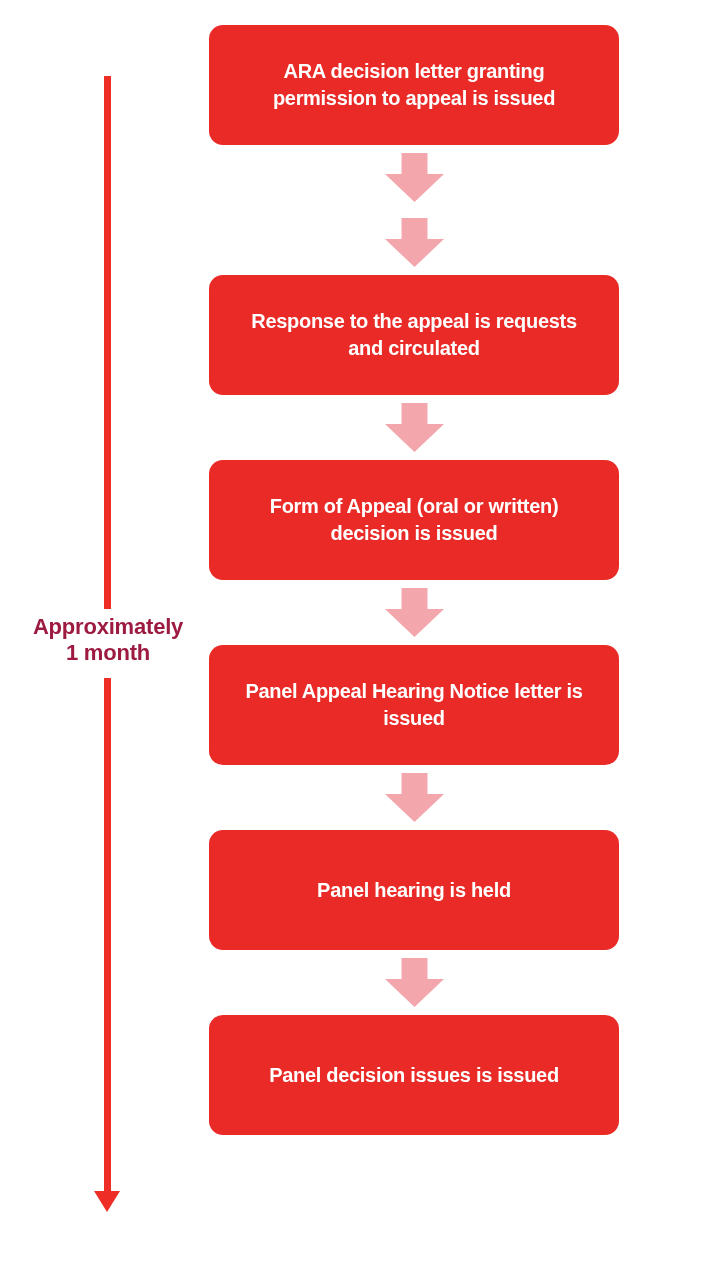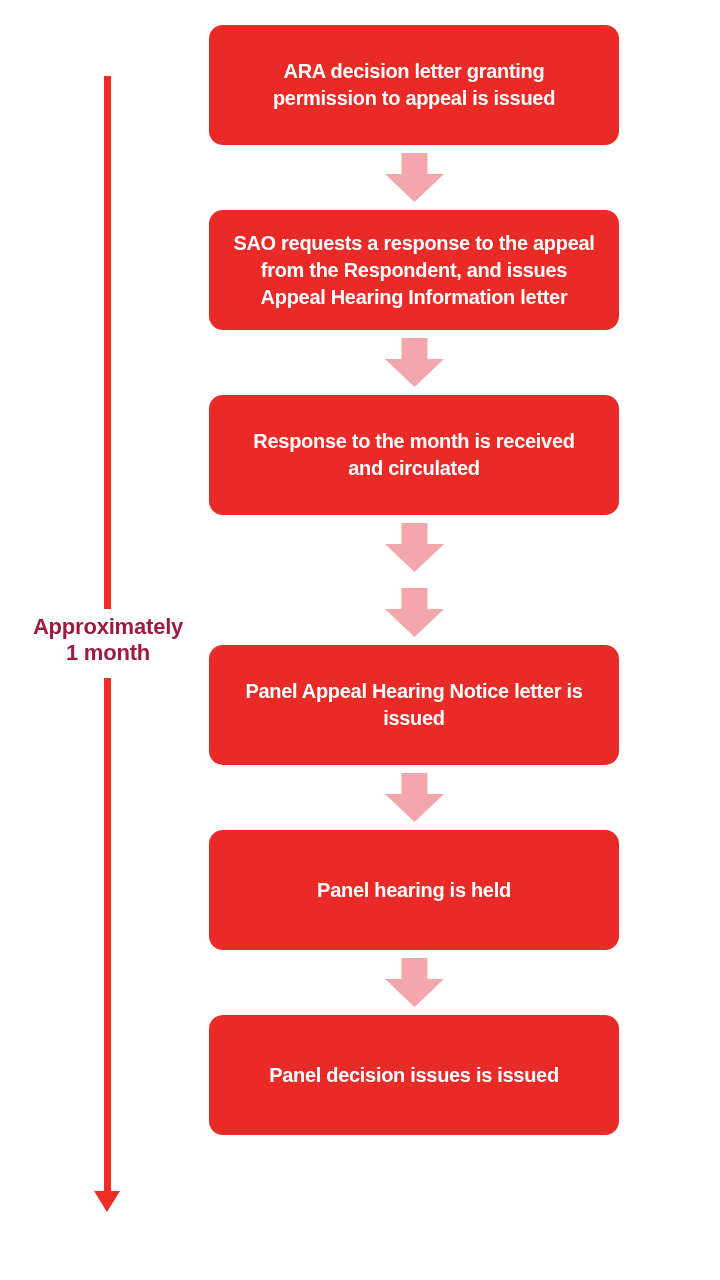--- a/index.html
+++ b/index.html
@@ -100,39 +100,38 @@
 
     <div class="step-box">ARA decision letter granting
 permission to appeal is issued</div>
 
     <div class="arrow-zone">
       <svg width="59" height="49" viewBox="0 0 59 49">
         <path d="M16.5 0 h26 v21 h16.5 L29.5 49 L0 21 h16.5 Z" fill="#F3A7AC"></path>
       </svg>
     </div>
 
-    <div class="step-box">SAO requests a response to the appeal
-from the Respondent, and issues
-Appeal Hearing Information letter</div>
 
     <div class="arrow-zone">
       <svg width="59" height="49" viewBox="0 0 59 49">
         <path d="M16.5 0 h26 v21 h16.5 L29.5 49 L0 21 h16.5 Z" fill="#F3A7AC"></path>
       </svg>
     </div>
 
-    <div class="step-box">Response to the month is received
+    <div class="step-box">Response to the appeal is requests
 and circulated</div>
 
     <div class="arrow-zone">
       <svg width="59" height="49" viewBox="0 0 59 49">
         <path d="M16.5 0 h26 v21 h16.5 L29.5 49 L0 21 h16.5 Z" fill="#F3A7AC"></path>
       </svg>
     </div>
 
+    <div class="step-box">Form of Appeal (oral or written)
+decision is issued</div>
 
     <div class="arrow-zone">
       <svg width="59" height="49" viewBox="0 0 59 49">
         <path d="M16.5 0 h26 v21 h16.5 L29.5 49 L0 21 h16.5 Z" fill="#F3A7AC"></path>
       </svg>
     </div>
 
     <div class="step-box">Panel Appeal Hearing Notice letter is
 issued</div>
 

